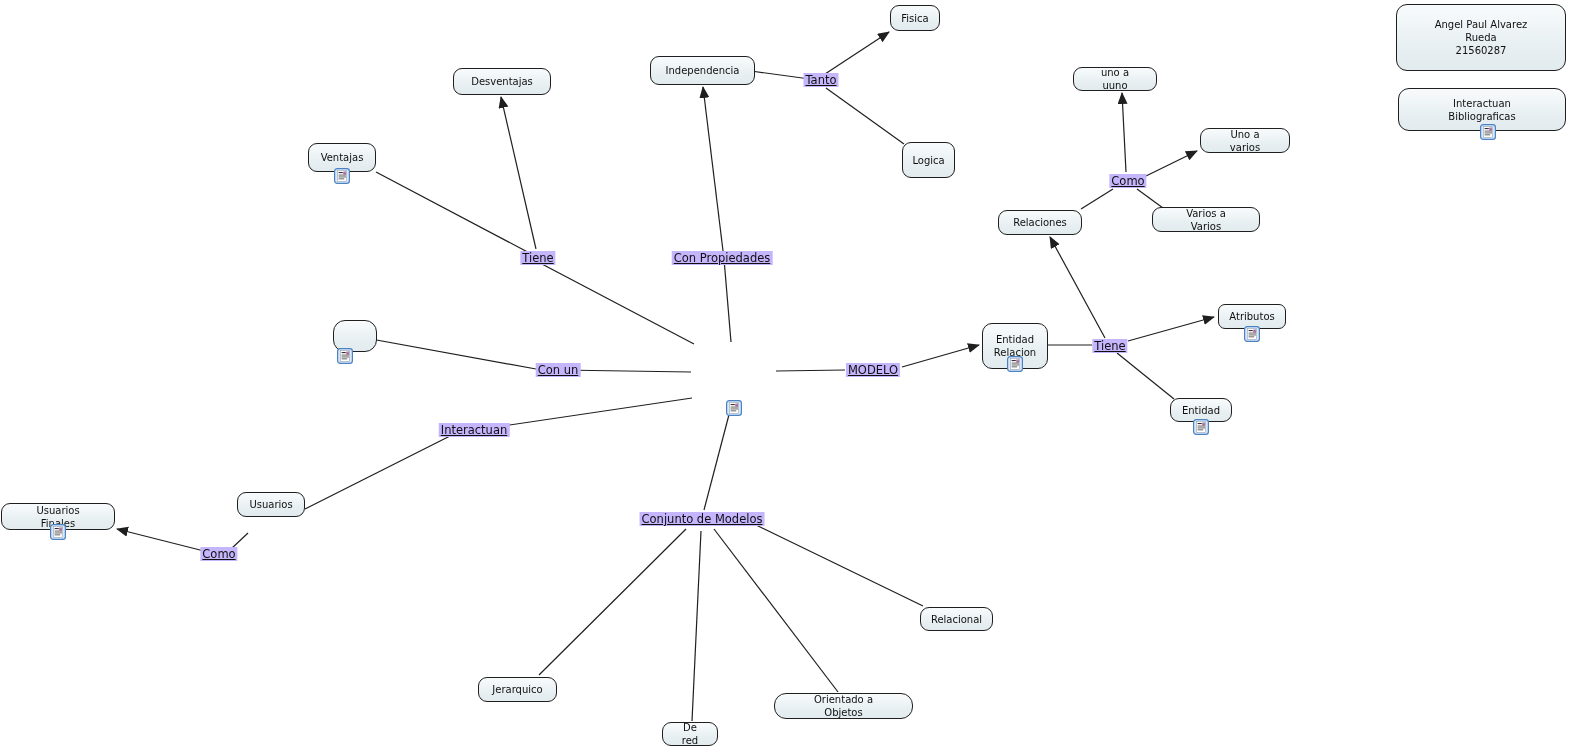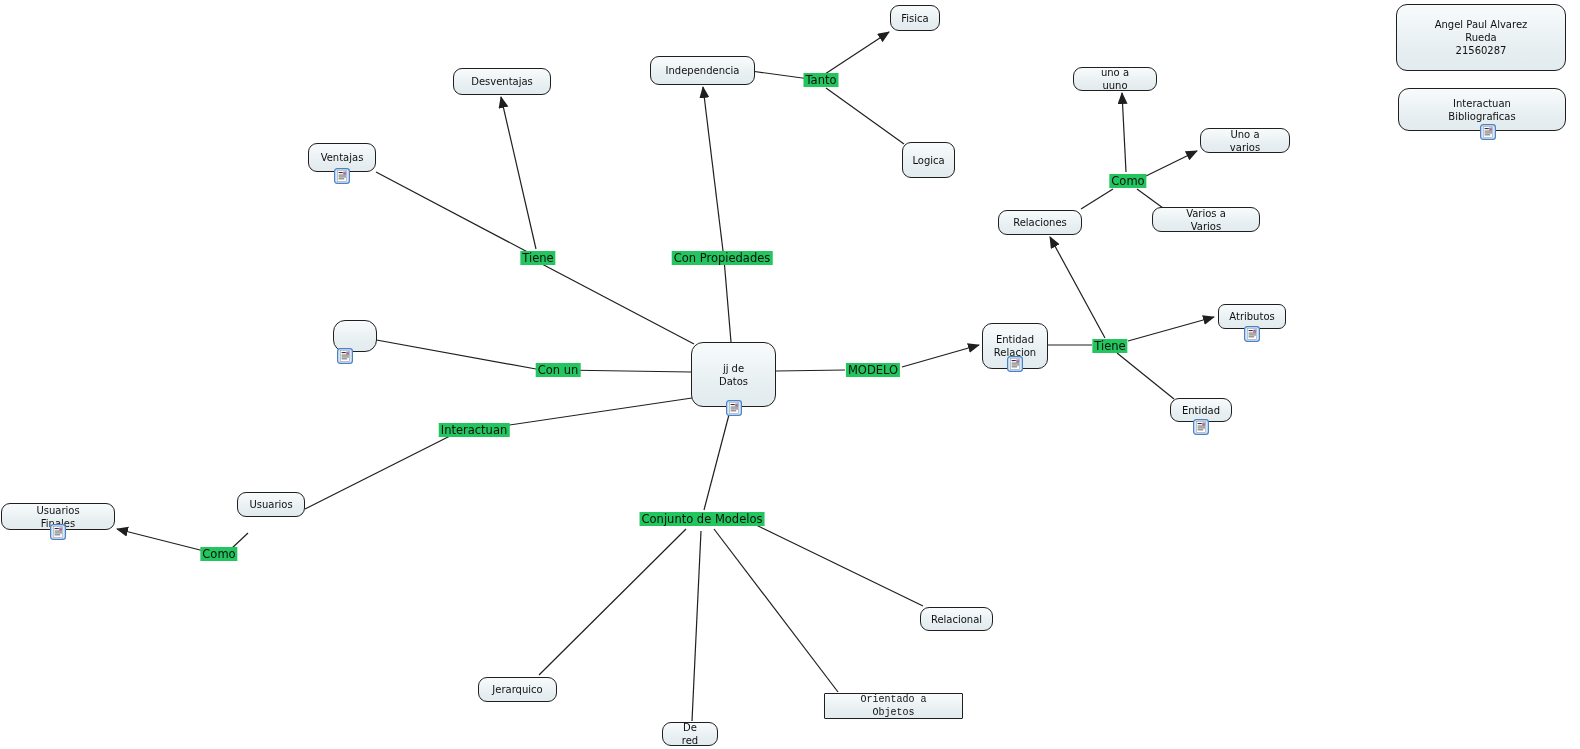--- a/index.html
+++ b/index.html
@@ -9,22 +9,22 @@
   .node{
     position:absolute;box-sizing:border-box;
     background:linear-gradient(180deg,#f8fbfc 0%,#e6eef1 70%,#e2ebee 100%);
     border:1.4px solid #1f1f1f;border-radius:9px;
     display:flex;align-items:center;justify-content:center;
     text-align:center;font-size:10px;color:#101010;
     white-space:pre-line;line-height:1.3;padding:2px 21px;cursor:default;
   }
   .link-label{
     position:absolute;transform:translate(-50%,-50%);
-    background:#22c55e;padding:0 2px;font-size:11.5px;color:#101010;
-    white-space:nowrap;cursor:default;
+    background:#c4b5fd;padding:0 2px;font-size:11.5px;color:#101010;
+    white-space:nowrap;cursor:default;text-decoration:underline;
   }
   .res-icon{position:absolute;width:16px;height:16px;}
 </style>
 </head>
 <body>
 
 <div id="map">
   <svg id="edges-svg">
     <defs>
       <marker id="arrowhead" markerUnits="userSpaceOnUse" markerWidth="14" markerHeight="12" refX="11" refY="5" orient="auto">
@@ -87,21 +87,20 @@
     <svg width="16" height="16" viewBox="0 0 16 16" xmlns="http://www.w3.org/2000/svg" class="res-icon" style="left: 337px; top: 348px;">
     <rect x="0.6" y="0.6" width="14.8" height="14.8" rx="2.6" fill="#d9e7f9" stroke="#4a82c4" stroke-width="1.2"></rect>
     <rect x="3.4" y="2.6" width="9.2" height="10.8" fill="#ffffff" stroke="#9aa4ad" stroke-width="0.6"></rect>
     <rect x="4.6" y="4.0" width="4.2" height="1.1" fill="#333333"></rect>
     <rect x="9.2" y="3.6" width="2.9" height="2.9" fill="#c2649a"></rect>
     <rect x="10.6" y="3.6" width="1.5" height="1.4" fill="#6fa3c9"></rect>
     <rect x="4.6" y="6.6" width="7.4" height="0.9" fill="#555555"></rect>
     <rect x="4.6" y="8.5" width="7.4" height="0.9" fill="#555555"></rect>
     <rect x="4.6" y="10.4" width="5.6" height="0.9" fill="#555555"></rect>
   </svg>
-    <div class="node" style="left: 691px; top: 342px; width: 85px; height: 65px; border-radius: 12px;">jj de Datos</div>
     <svg width="16" height="16" viewBox="0 0 16 16" xmlns="http://www.w3.org/2000/svg" class="res-icon" style="left: 726px; top: 400px;">
     <rect x="0.6" y="0.6" width="14.8" height="14.8" rx="2.6" fill="#d9e7f9" stroke="#4a82c4" stroke-width="1.2"></rect>
     <rect x="3.4" y="2.6" width="9.2" height="10.8" fill="#ffffff" stroke="#9aa4ad" stroke-width="0.6"></rect>
     <rect x="4.6" y="4.0" width="4.2" height="1.1" fill="#333333"></rect>
     <rect x="9.2" y="3.6" width="2.9" height="2.9" fill="#c2649a"></rect>
     <rect x="10.6" y="3.6" width="1.5" height="1.4" fill="#6fa3c9"></rect>
     <rect x="4.6" y="6.6" width="7.4" height="0.9" fill="#555555"></rect>
     <rect x="4.6" y="8.5" width="7.4" height="0.9" fill="#555555"></rect>
     <rect x="4.6" y="10.4" width="5.6" height="0.9" fill="#555555"></rect>
   </svg>
@@ -146,21 +145,21 @@
     <rect x="3.4" y="2.6" width="9.2" height="10.8" fill="#ffffff" stroke="#9aa4ad" stroke-width="0.6"></rect>
     <rect x="4.6" y="4.0" width="4.2" height="1.1" fill="#333333"></rect>
     <rect x="9.2" y="3.6" width="2.9" height="2.9" fill="#c2649a"></rect>
     <rect x="10.6" y="3.6" width="1.5" height="1.4" fill="#6fa3c9"></rect>
     <rect x="4.6" y="6.6" width="7.4" height="0.9" fill="#555555"></rect>
     <rect x="4.6" y="8.5" width="7.4" height="0.9" fill="#555555"></rect>
     <rect x="4.6" y="10.4" width="5.6" height="0.9" fill="#555555"></rect>
   </svg>
     <div class="node" style="left: 478px; top: 677px; width: 79px; height: 25px; border-radius: 9px;">Jerarquico</div>
     <div class="node" style="left: 662px; top: 722px; width: 56px; height: 24px; border-radius: 9px;">De red</div>
-    <div class="node" style="left: 824px; top: 693px; width: 139px; height: 26px; border-radius: 1px; font-family: Liberation Mono, monospace;">Orientado a Objetos</div>
+    <div class="node" style="left: 774px; top: 693px; width: 139px; height: 26px; border-radius: 12px;">Orientado a Objetos</div>
     <div class="node" style="left: 920px; top: 607px; width: 73px; height: 24px; border-radius: 9px;">Relacional</div>
     <div class="node" style="left: 1396px; top: 4px; width: 170px; height: 67px; border-radius: 11px;">Angel Paul Alvarez Rueda
 21560287</div>
     <div class="node" style="left: 1398px; top: 88px; width: 168px; height: 43px; border-radius: 11px;">Interactuan Bibliograficas</div>
     <svg width="16" height="16" viewBox="0 0 16 16" xmlns="http://www.w3.org/2000/svg" class="res-icon" style="left: 1480px; top: 124px;">
     <rect x="0.6" y="0.6" width="14.8" height="14.8" rx="2.6" fill="#d9e7f9" stroke="#4a82c4" stroke-width="1.2"></rect>
     <rect x="3.4" y="2.6" width="9.2" height="10.8" fill="#ffffff" stroke="#9aa4ad" stroke-width="0.6"></rect>
     <rect x="4.6" y="4.0" width="4.2" height="1.1" fill="#333333"></rect>
     <rect x="9.2" y="3.6" width="2.9" height="2.9" fill="#c2649a"></rect>
     <rect x="10.6" y="3.6" width="1.5" height="1.4" fill="#6fa3c9"></rect>

